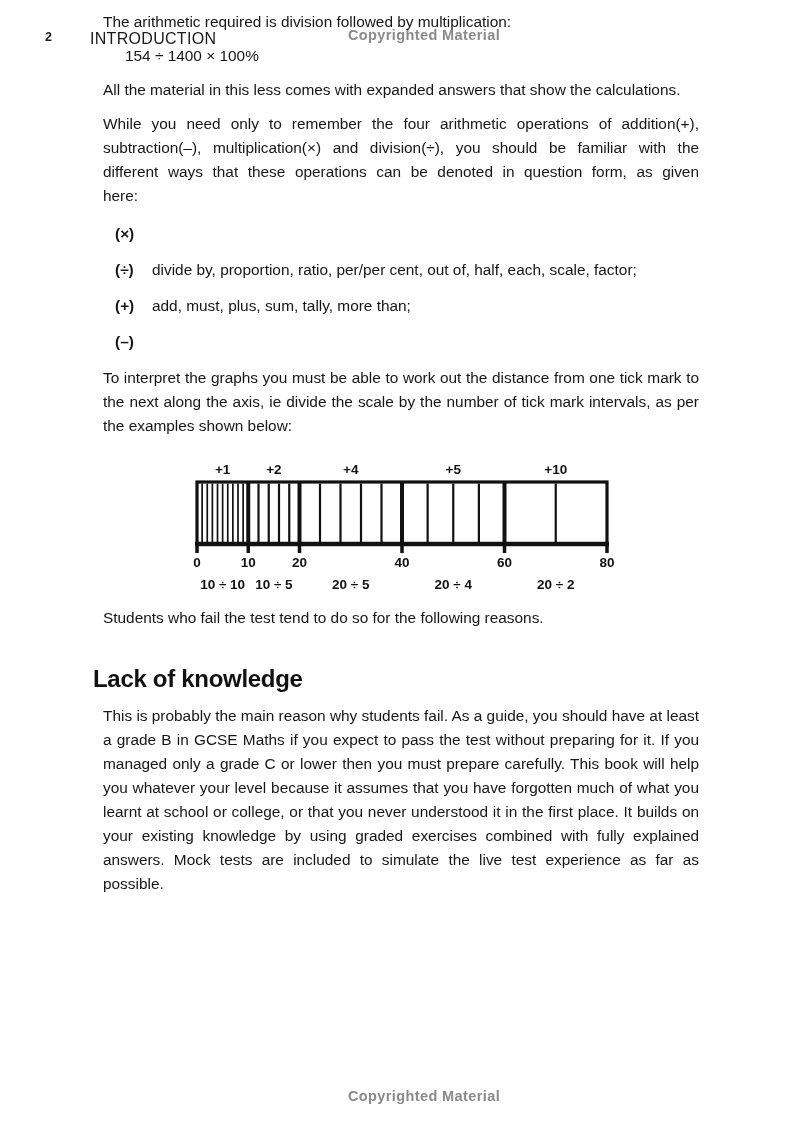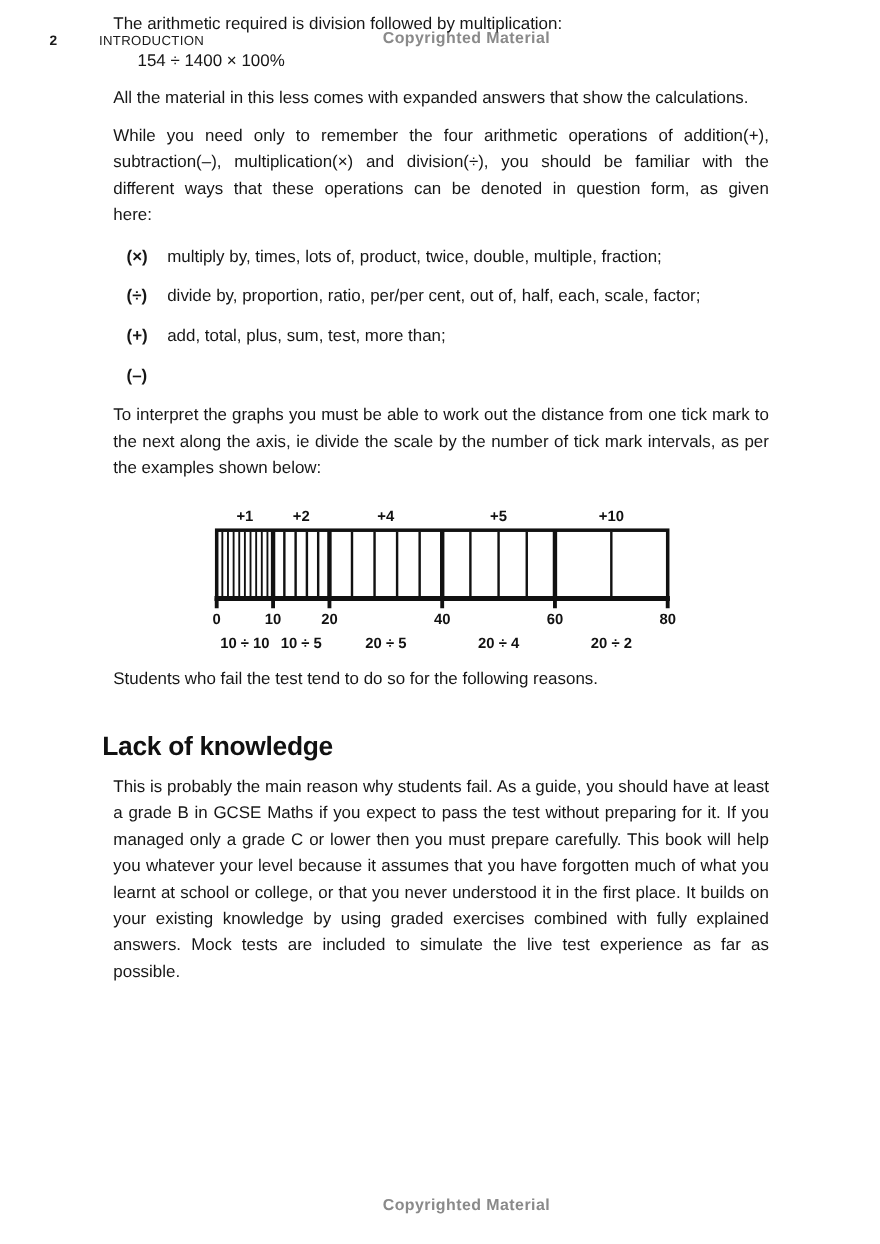--- a/index.html
+++ b/index.html
@@ -15,21 +15,21 @@
   .pagenum {
     position: absolute;
     top: 30px; left: 45px;
     font-size: 12.5px;
     font-weight: bold;
     color: #1a1a1a;
   }
   .section {
     position: absolute;
     top: 30px; left: 90px;
-    font-size: 12px;
+    font-size: 16px;
     letter-spacing: 0.3px;
     color: #1a1a1a;
   }
   .watermark {
     position: absolute;
     left: 0; right: 0;
     text-align: center;
     color: #8a8a8a;
     font-size: 14.5px;
     font-weight: bold;
@@ -107,29 +107,28 @@
 
     <p class="para formula">154 ÷ 1400 × 100%</p>
 
     <p class="para mt-material">All the material in this less comes with expanded answers that show the calculations.</p>
 
     <p class="para mt-ops justify spread">While you need only to remember the four arithmetic operations of addition(+), subtraction(–), multiplication(×) and division(÷), you should be familiar with the different ways that these operations can be denoted in question form, as given here:</p>
 
     <div class="oplist">
       <div class="opitem">
         <span class="opsym">(×)</span>
-        <span class="optext">multiply by, times, lots of, product, twice, double, multiple, fraction;</span>
       </div>
       <div class="opitem">
         <span class="opsym">(÷)</span>
         <span class="optext">divide by, proportion, ratio, per/per cent, out of, half, each, scale, factor;</span>
       </div>
       <div class="opitem">
         <span class="opsym">(+)</span>
-        <span class="optext">add, total, plus, sum, test, more than;</span>
+        <span class="optext">add, must, plus, sum, tally, more than;</span>
       </div>
       <div class="opitem">
         <span class="opsym">(–)</span>
       </div>
     </div>
 
     <p class="para mt-interp justify">To interpret the graphs you must be able to work out the distance from one tick mark to the next along the axis, ie divide the scale by the number of tick mark intervals, as per the examples shown below:</p>
 
     <div class="diagram">
       <svg width="430" height="136" viewBox="0 0 430 136" xmlns="http://www.w3.org/2000/svg">

